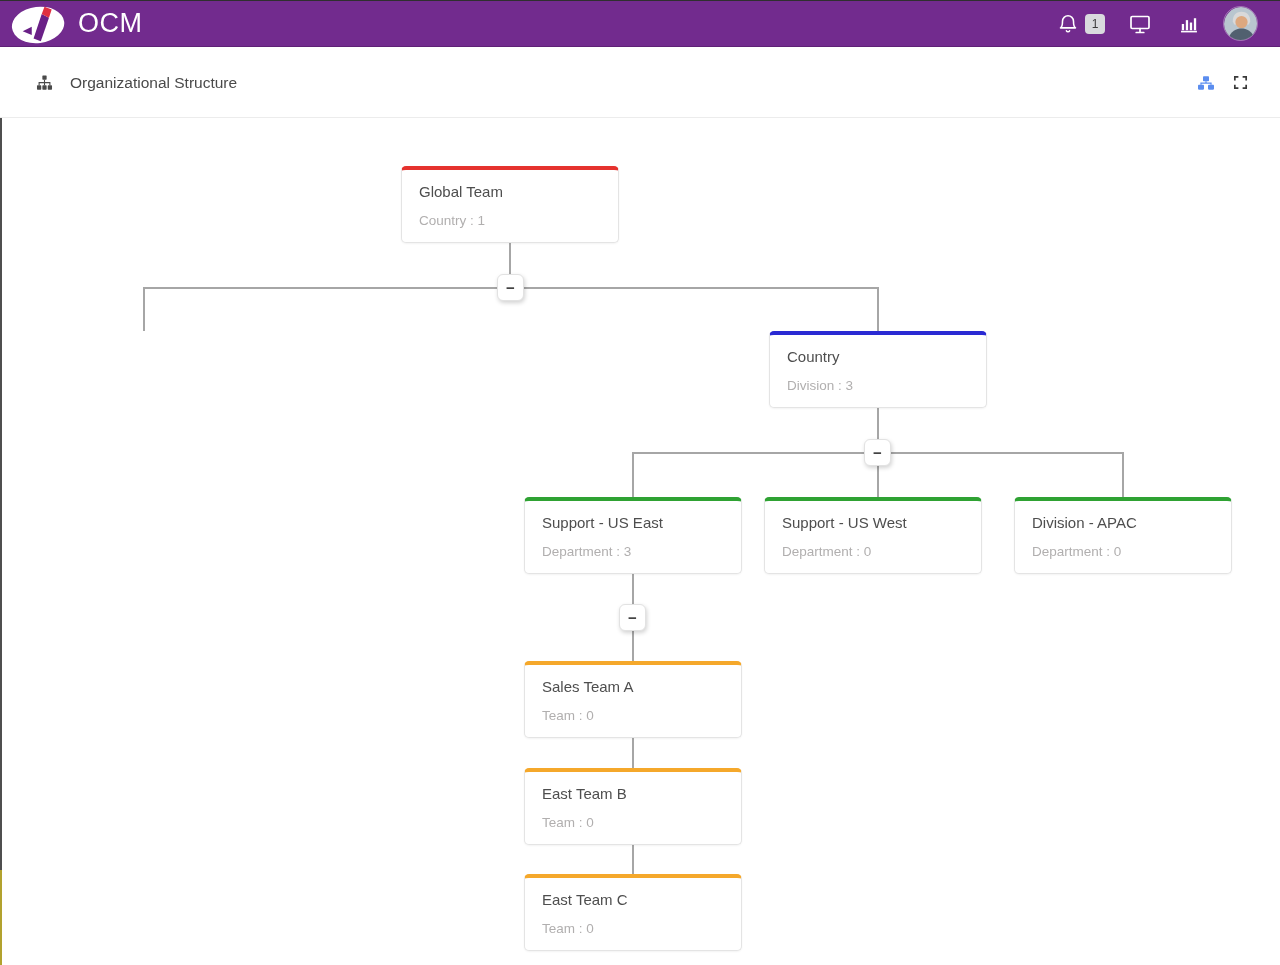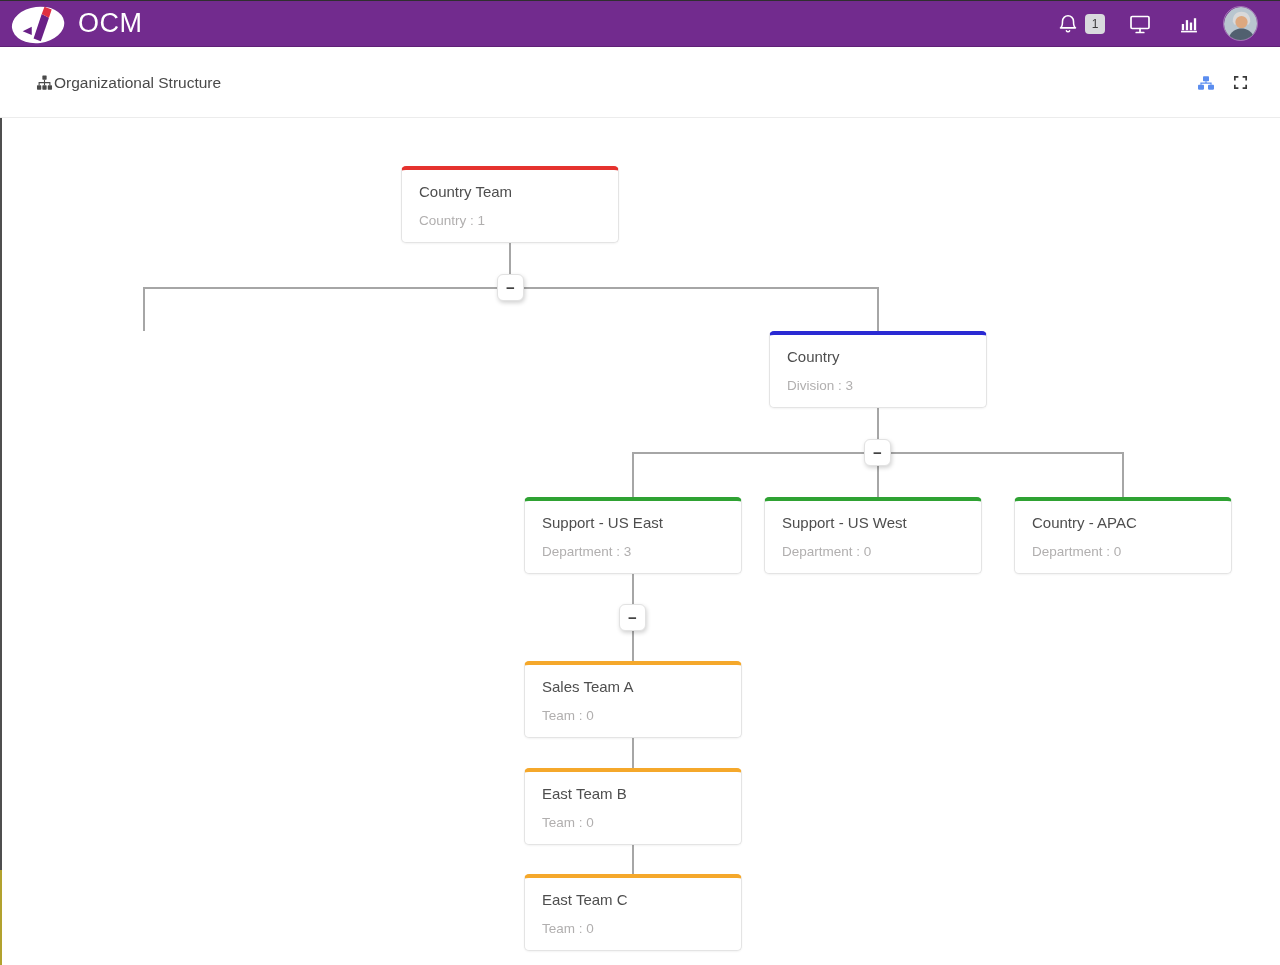--- a/index.html
+++ b/index.html
@@ -17,21 +17,21 @@
   .hicon { width:26px; height:26px; display:flex; align-items:center; justify-content:center; cursor:pointer; }
   .bell-group { display:flex; align-items:center; gap:4px; cursor:pointer; }
   .notif-badge { min-width:20px; height:20px; background:#d9dade; border-radius:4px;
     display:flex; align-items:center; justify-content:center; font-size:12px; color:#3c3c3c; padding:0 4px; }
   .avatar { width:35px; height:35px; border-radius:50%; overflow:hidden; cursor:pointer;
     border:1px solid rgba(255,255,255,0.35); }
 
   
   .toolbar { position:absolute; left:0; top:48px; width:1280px; height:70px; background:#fff;
     border-bottom:1px solid #ececec; display:flex; align-items:center; }
-  .toolbar-title-group { display:flex; align-items:center; gap:0; margin-left:35px; }
+  .toolbar-title-group { display:flex; align-items:center; gap:16px; margin-left:35px; }
   .toolbar-title { font-size:15.5px; color:#4a4a4a; }
   .toolbar-right { margin-left:auto; display:flex; align-items:center; gap:14px; margin-right:30px; }
   .ticon { width:20px; height:20px; display:flex; align-items:center; justify-content:center; cursor:pointer; }
 
   
   .canvas { position:absolute; left:0; top:118px; width:1280px; height:847px; background:#fff; }
 
   .edge-artifact { position:absolute; left:0; top:0; width:2px; height:752px; background:#4f4f4f; }
   .edge-artifact-yellow { position:absolute; left:0; top:752px; width:2px; height:95px; background:#b2a22e; }
 
@@ -153,42 +153,42 @@
   <div class="connector h" style="left: 633px; top: 452px; width: 490px; background: rgb(166, 166, 166);"></div>
   <div class="connector v" style="left: 632px; top: 452px; height: 45px; background: rgb(166, 166, 166);"></div>
   <div class="connector v" style="left: 877px; top: 452px; height: 45px; background: rgb(166, 166, 166);"></div>
   <div class="connector v" style="left: 1122px; top: 452px; height: 45px; background: rgb(166, 166, 166);"></div>
 
   <div class="connector v" style="left: 632px; top: 574px; height: 88px; background: rgb(166, 166, 166);"></div>
   <div class="connector v" style="left: 632px; top: 738px; height: 31px; background: rgb(166, 166, 166);"></div>
   <div class="connector v" style="left: 632px; top: 845px; height: 30px; background: rgb(166, 166, 166);"></div>
 
   <div class="node-card" style="left: 401px; top: 166px; border-top-color: rgb(229, 50, 46);">
-    <div class="node-title">Country Team</div>
+    <div class="node-title">Global Team</div>
     <div class="node-subtitle">Country : 1</div>
   </div>
 
 
   <div class="node-card" style="left: 769px; top: 331px; border-top-color: rgb(42, 42, 211);">
     <div class="node-title">Country</div>
     <div class="node-subtitle">Division : 3</div>
   </div>
 
   <div class="node-card" style="left: 524px; top: 497px; border-top-color: rgb(47, 162, 51);">
     <div class="node-title">Support - US East</div>
     <div class="node-subtitle">Department : 3</div>
   </div>
 
   <div class="node-card" style="left: 764px; top: 497px; border-top-color: rgb(47, 162, 51);">
     <div class="node-title">Support - US West</div>
     <div class="node-subtitle">Department : 0</div>
   </div>
 
   <div class="node-card" style="left: 1014px; top: 497px; border-top-color: rgb(47, 162, 51);">
-    <div class="node-title">Country - APAC</div>
+    <div class="node-title">Division - APAC</div>
     <div class="node-subtitle">Department : 0</div>
   </div>
 
   <div class="node-card" style="left: 524px; top: 661px; border-top-color: rgb(245, 168, 43);">
     <div class="node-title">Sales Team A</div>
     <div class="node-subtitle">Team : 0</div>
   </div>
 
   <div class="node-card" style="left: 524px; top: 768px; border-top-color: rgb(245, 168, 43);">
     <div class="node-title">East Team B</div>

